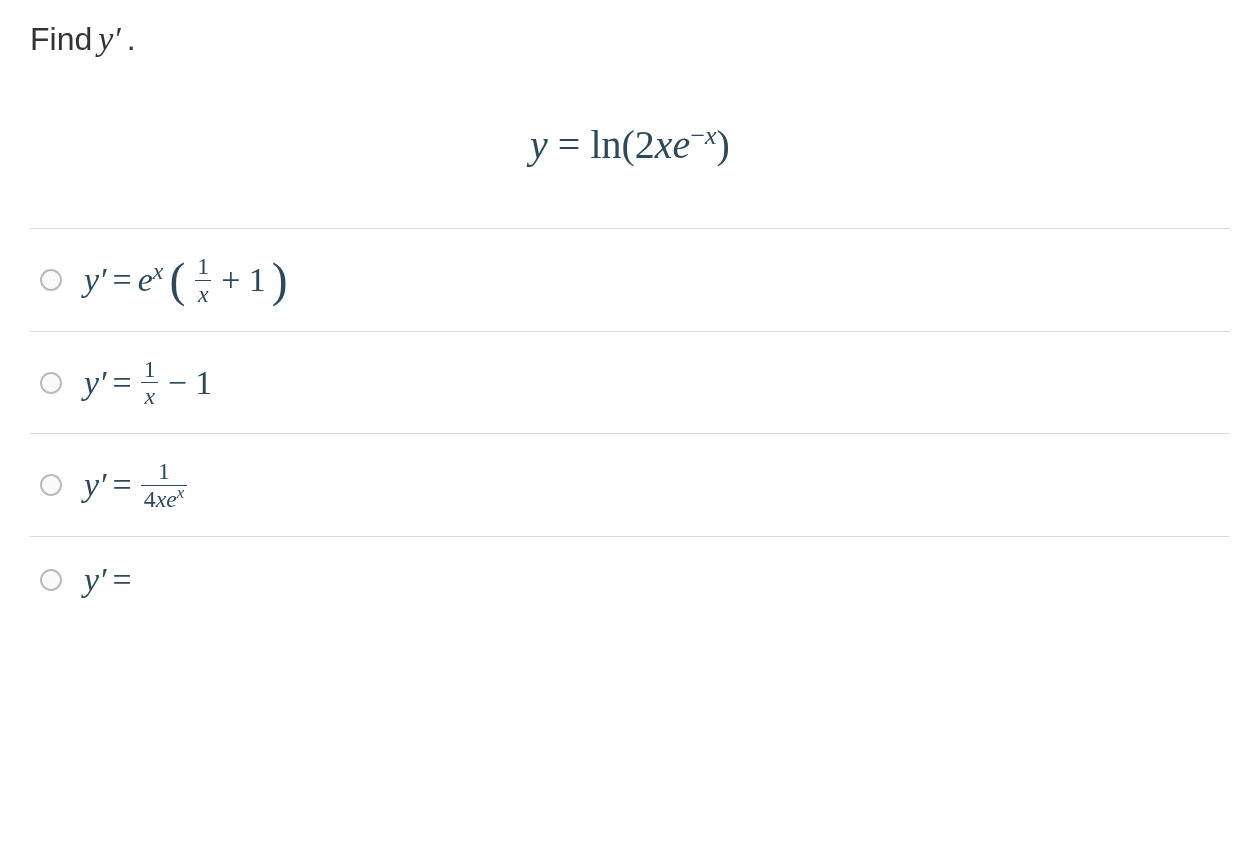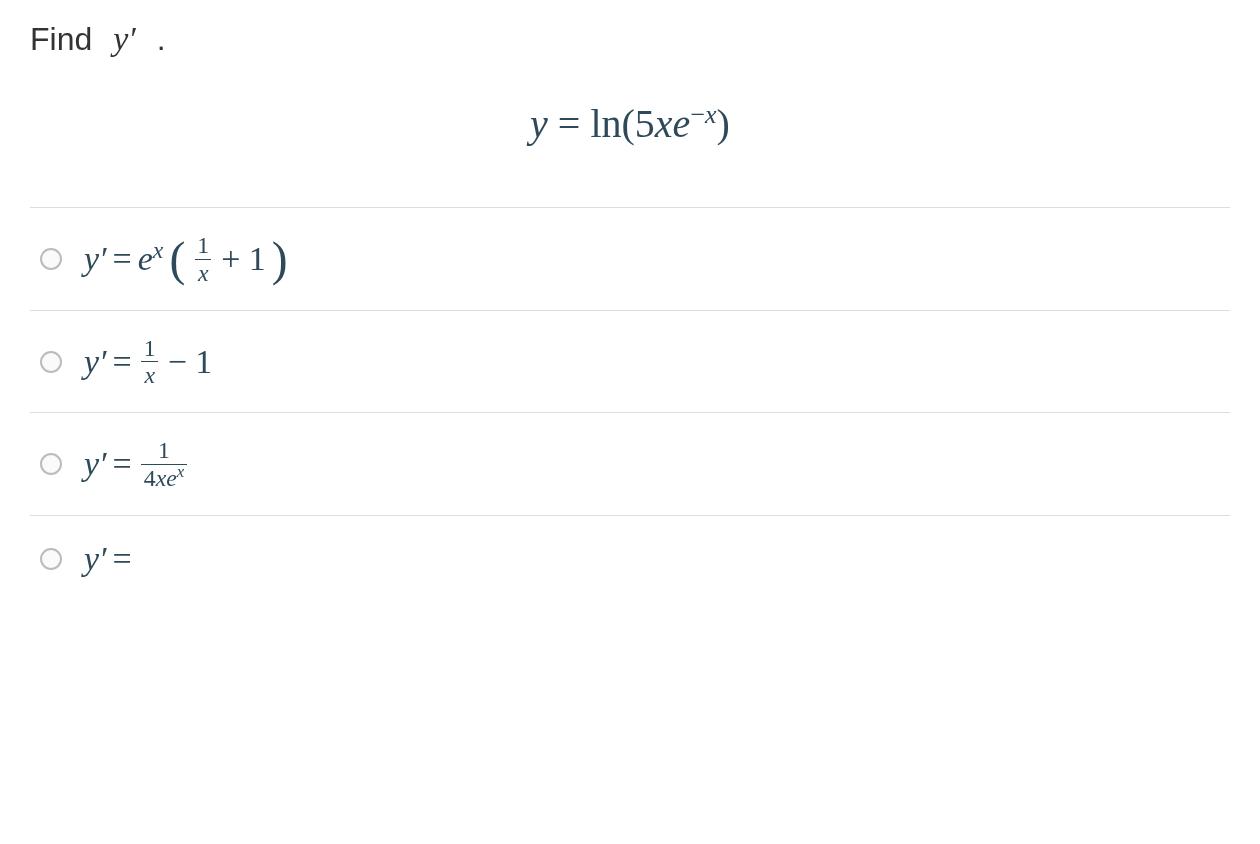--- a/index.html
+++ b/index.html
@@ -11,24 +11,24 @@
       font-family: 'Helvetica Neue', Arial, sans-serif;
       background: #ffffff;
       width: 1260px;
       height: 844px;
       padding: 20px 30px;
       color: #333;
     }
     .question-prompt {
       font-size: 32px;
       color: #333;
-      margin-bottom: 42px;
+      margin-bottom: 63px;
       display: flex;
       align-items: flex-end;
-      gap: 21px;
+      gap: 6px;
     }
     .question-prompt .math {
       font-family: 'Cambria Math', 'Times New Roman', serif;
       font-style: italic;
       font-size: 34px;
     }
     .equation-display {
       text-align: center;
       font-family: 'Cambria Math', 'Times New Roman', serif;
       font-size: 40px;
@@ -104,21 +104,21 @@
 </head>
 <body>
 
 <div class="question-prompt">
   <span>Find </span>
   <span class="math">y′</span>
   <span>.</span>
 </div>
 
 <div class="equation-display">
-  <span class="var">y</span><span> = </span><span>ln(5</span><span class="var">x</span><span class="var">e</span><span class="supminus"><span>−</span><span class="var">x</span></span><span>)</span>
+  <span class="var">y</span><span> = </span><span>ln(2</span><span class="var">x</span><span class="var">e</span><span class="supminus"><span>−</span><span class="var">x</span></span><span>)</span>
 </div>
 
 <div class="options">
 
   <div class="option-row">
     <div class="radio"></div>
     <div class="option-math">
       <span class="var">y′</span>
       <span> = </span>
       <span>

